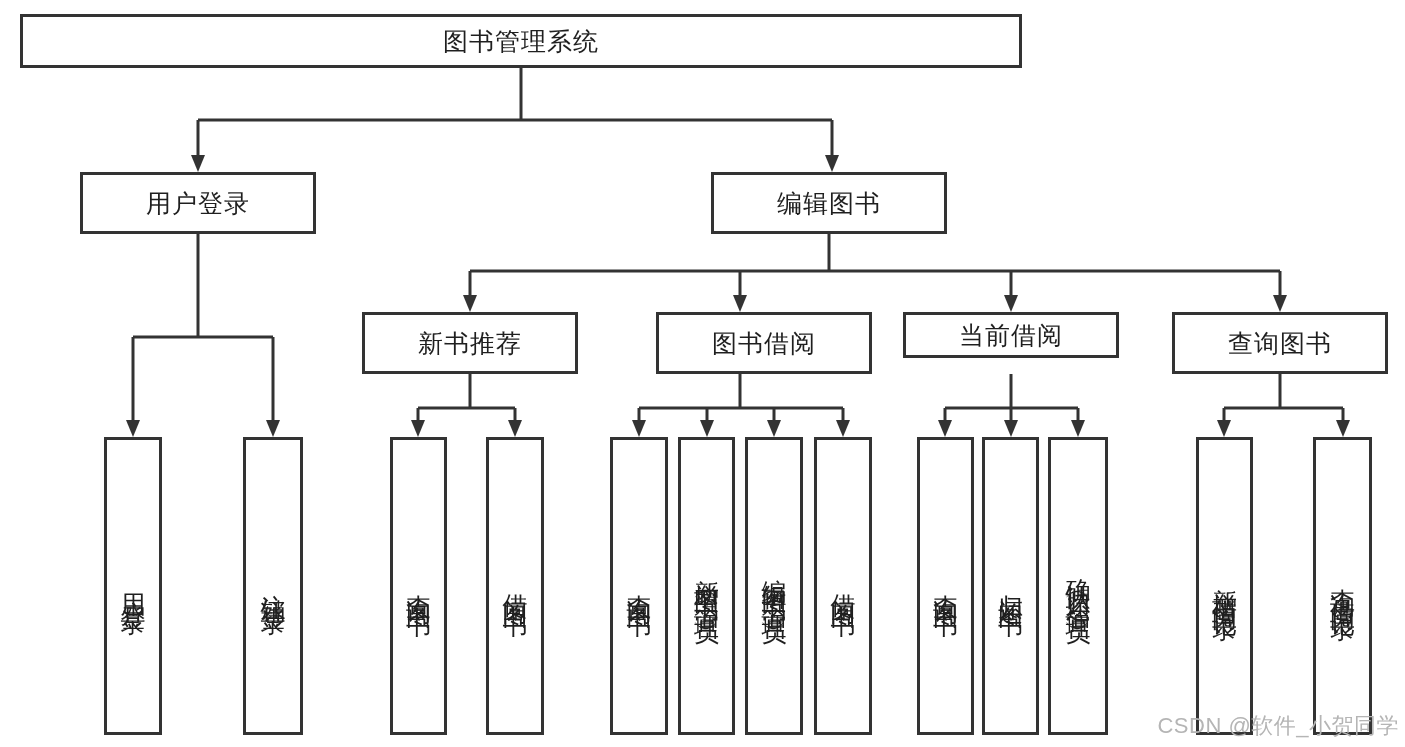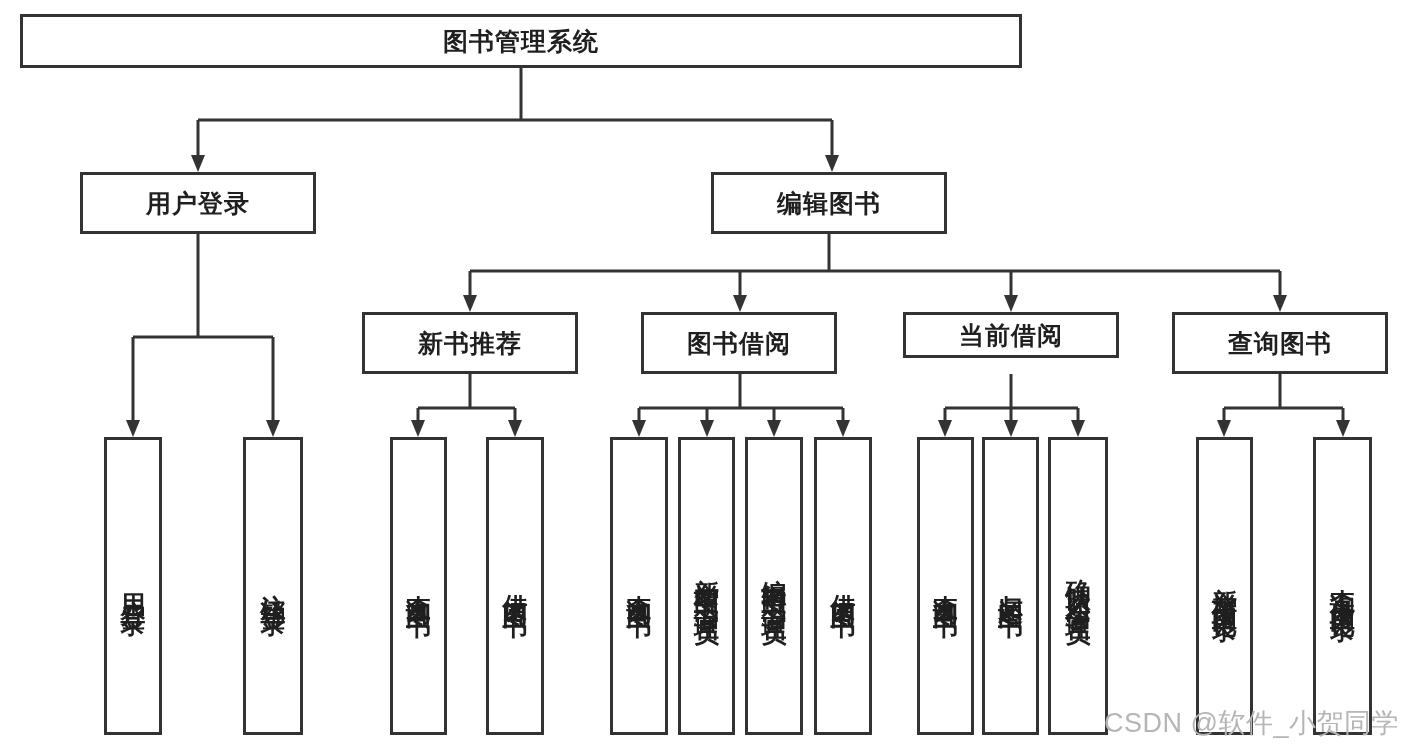--- a/index.html
+++ b/index.html
@@ -28,41 +28,40 @@
     box-sizing:border-box;
     background:#ffffff;
     border:3px solid var(--line);
     color:var(--text);
     display:flex;
     align-items:center;
     justify-content:center;
     z-index:2;
     text-align:center;
     line-height:1;
-    font-weight:bold;
   }
   .box.h{
     font-size:25px;
     letter-spacing:1px;
     white-space:nowrap;
   }
   .box.v{
     writing-mode:vertical-rl;
     text-orientation:mixed;
     font-size:25px;
     letter-spacing:6px;
     top:437px;
     height:298px;
   }
   .watermark{
     position:absolute;
     right:6px;
     bottom:6px;
     z-index:3;
-    font-size:27px;
+    font-size:22px;
     color:var(--watermark);
     letter-spacing:0.5px;
     white-space:nowrap;
   }
 </style>
 </head>
 <body>
 
 <div id="stage">
 
@@ -131,21 +130,21 @@
       <path d="M1336 420 L1350 420 L1343 437 Z"></path>
     </g>
   </svg>
 
   <div class="box h" style="left:20px;top:14px;width:1002px;height:54px">图书管理系统</div>
 
   <div class="box h" style="left:80px;top:172px;width:236px;height:62px">用户登录</div>
   <div class="box h" style="left:711px;top:172px;width:236px;height:62px">编辑图书</div>
 
   <div class="box h" style="left:362px;top:312px;width:216px;height:62px">新书推荐</div>
-  <div class="box h" style="left:641px;top:312px;width:196px;height:62px">图书借阅</div>
+  <div class="box h" style="left:656px;top:312px;width:216px;height:62px">图书借阅</div>
   <div class="box h" style="left:903px;top:312px;width:216px;height:46px">当前借阅</div>
   <div class="box h" style="left:1172px;top:312px;width:216px;height:62px">查询图书</div>
 
   <div class="box v" style="left:104px;width:58px">用户登录</div>
   <div class="box v" style="left:243px;width:60px">注销登录</div>
 
   <div class="box v" style="left:390px;width:57px">查询图书</div>
   <div class="box v" style="left:486px;width:58px">借阅图书</div>
 
   <div class="box v" style="left:610px;width:58px">查询图书</div>

